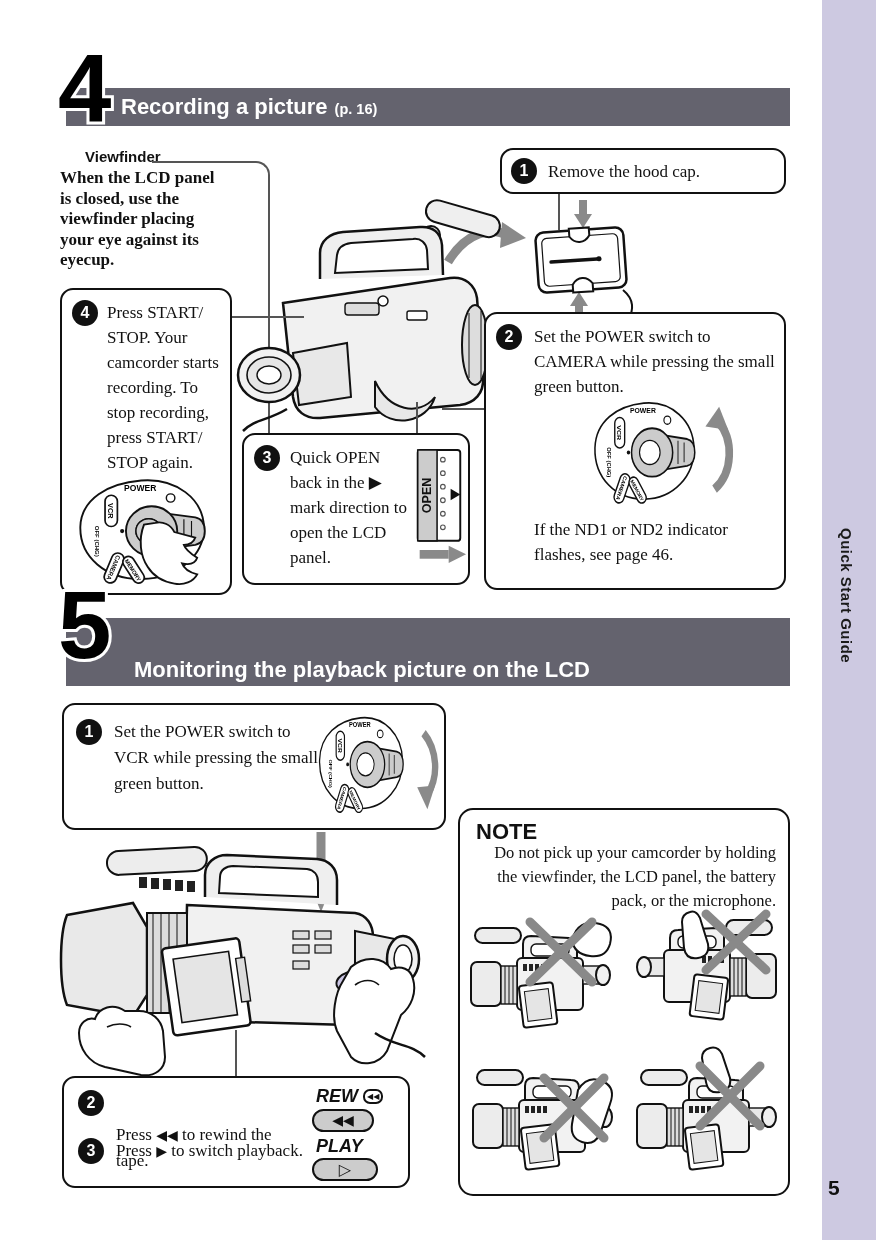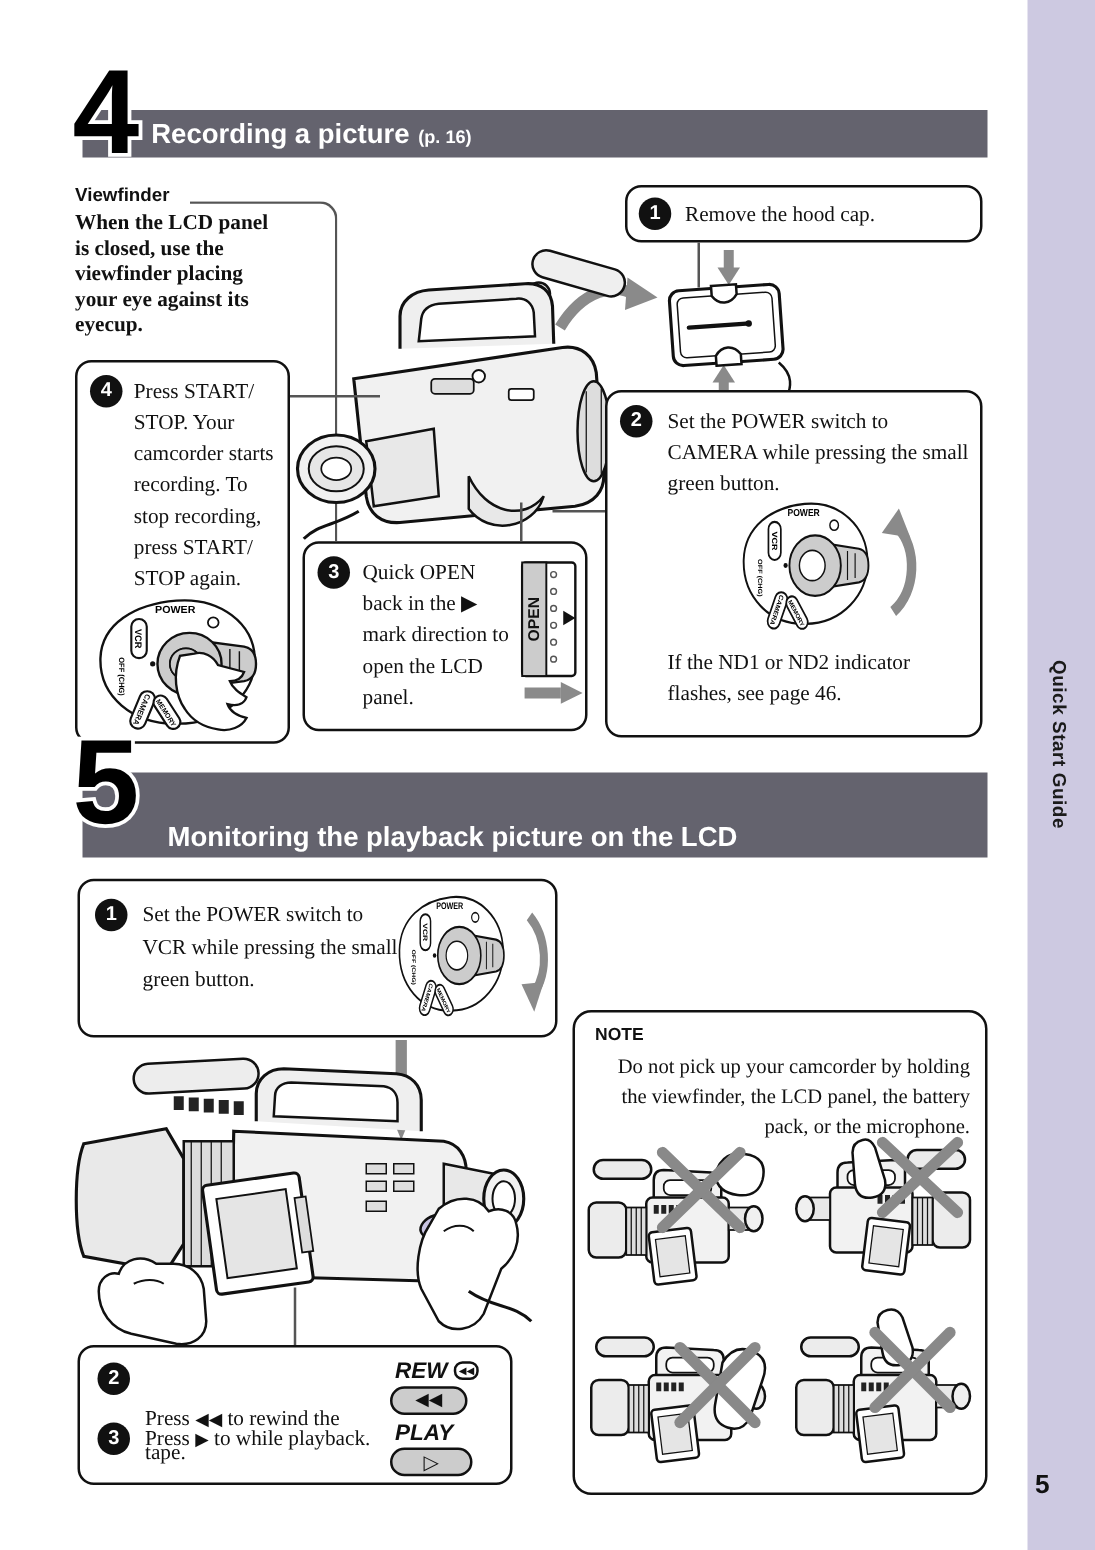--- a/index.html
+++ b/index.html
@@ -29,22 +29,22 @@
   .bignum { position:absolute; }
   
   .stepbox { position:absolute; border:2.5px solid #111; border-radius:13px; background:#fff; }
   .num {
     position:absolute; width:26px; height:26px; border-radius:50%;
     background:#111; color:#fff; font-family:"Liberation Sans",sans-serif;
     font-weight:bold; font-size:16px; line-height:26px; text-align:center;
   }
   .steptext { position:absolute; font-size:17px; line-height:25px; }
   .thinline { position:absolute; background:#555; }
-  .vfhead { font-family:"Liberation Sans",sans-serif; font-weight:bold; font-size:15px; }
-  .notehead { font-family:"Liberation Sans",sans-serif; font-weight:bold; font-size:14px; }
+  .vfhead { font-family:"Liberation Sans",sans-serif; font-weight:bold; font-size:15px;margin-left:25px; }
+  .notehead { font-family:"Liberation Sans",sans-serif; font-weight:bold; font-size:22px; }
   .ctl-label { font-family:"Liberation Sans",sans-serif; font-weight:bold; font-size:18px;font-style:italic; }
   .rew-ic {
     display:inline-block; border:2px solid #111; border-radius:7px;
     font-size:8px; line-height:11px; padding:0 2px; vertical-align:3px;
     font-family:"DejaVu Sans",sans-serif;
   }
   .pillbtn {
     position:absolute; background:#ccc; border:2.2px solid #111; border-radius:12px;
     text-align:center; font-family:"DejaVu Sans",sans-serif;
   }
@@ -301,21 +301,21 @@
     <div class="num" style="left:14px; top:12px;">2</div>
     <div class="steptext" style="left:52px; top:12px; width:190px; line-height:26px;margin-top:32px;">
       <span>Press</span>
       <span style="font-family:'DejaVu Sans',sans-serif; font-size:14px;">◀◀</span>
       <span>to rewind the tape.</span>
     </div>
     <div class="num" style="left:14px; top:60px;">3</div>
     <div class="steptext" style="left:52px; top:60px; width:190px; line-height:26px;">
       <span>Press</span>
       <span style="font-family:'DejaVu Sans',sans-serif; font-size:14px;">▶</span>
-      <span>to while playback.</span>
+      <span>to switch playback.</span>
     </div>
     <div class="ctl-label abs" style="left:252px; top:8px;">
       <span>REW</span>
       <span class="rew-ic">◀◀</span>
     </div>
     <div class="pillbtn" style="left:248px; top:31px; width:62px; height:23px; font-size:14px; line-height:19px;">◀◀</div>
     <div class="ctl-label abs" style="left:252px; top:58px;">PLAY</div>
     <div class="pillbtn" style="left:248px; top:80px; width:66px; height:23px; font-size:16px; line-height:20px;">▷</div>
   </div>
 

